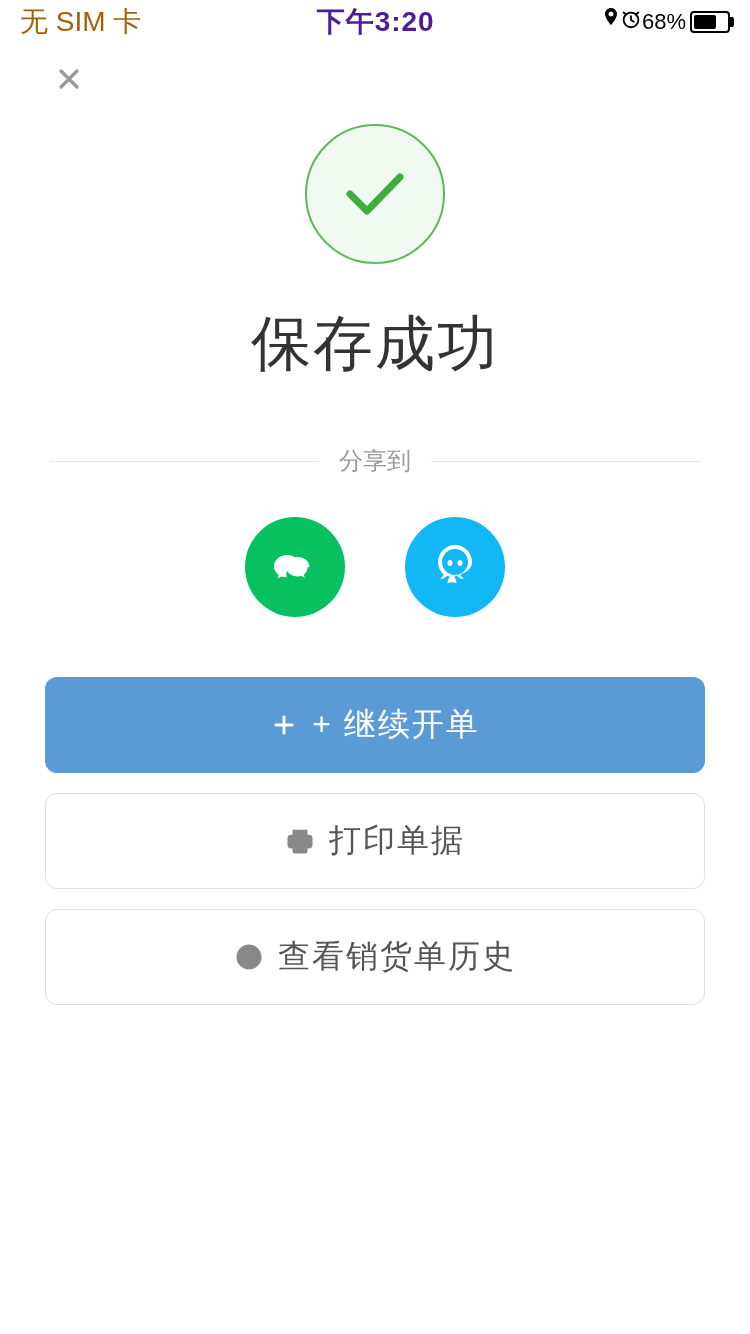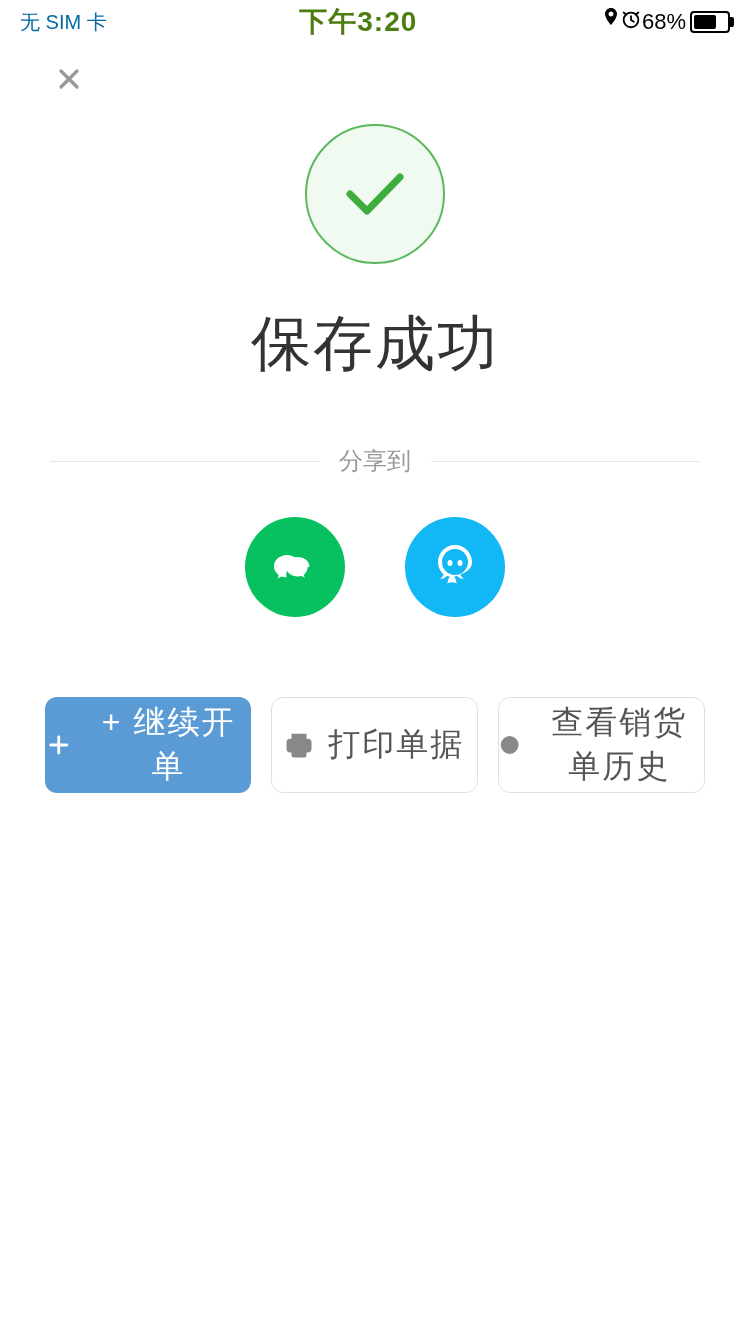--- a/index.html
+++ b/index.html
@@ -20,29 +20,29 @@
       justify-content: space-between;
       align-items: center;
       height: 44px;
       padding: 0 20px;
       background: #ffffff;
     }
     .status-left {
       display: flex;
       align-items: center;
       gap: 8px;
-      font-size: 20px;
+      font-size: 28px;
       font-weight: 500;
-      color: #0369a1;
+      color: #a16207;
     }
 
     .status-center {
       font-size: 28px;
       font-weight: 600;
-      color: #4d7c0f;
+      color: #4c1d95;
       letter-spacing: 1px;
       text-align: center;
     }
     .status-right {
       display: flex;
       align-items: center;
       font-size: 22px;
       color: #000;
     }
     .battery-icon {
@@ -179,23 +179,23 @@
     .share-icon-btn svg {
       width: 60px;
       height: 60px;
       fill: #fff;
     }
 
     
     .action-buttons {
       width: 660px;
       display: flex;
-      flex-direction: row;
+      flex-direction: column;
       gap: 20px;
-      margin-top: 40px;
+      margin-top: 20px;
       justify-content: center;
     }
 
     .btn-primary {
       width: 100%;
       height: 96px;
       background: #5B9BD5;
       border: none;
       border-radius: 12px;
       display: flex;

